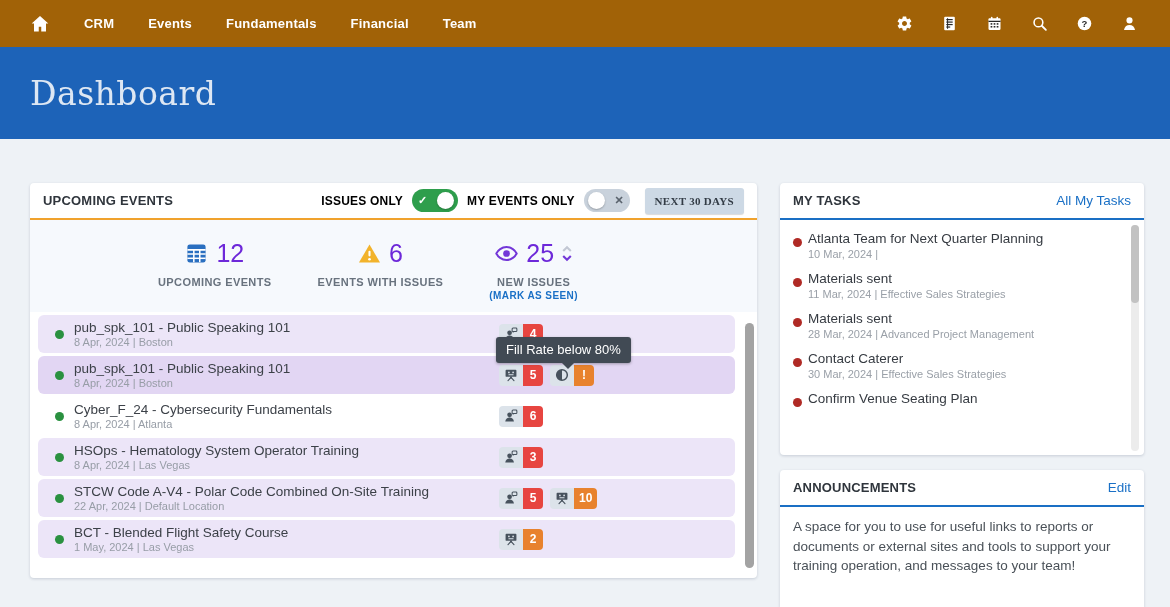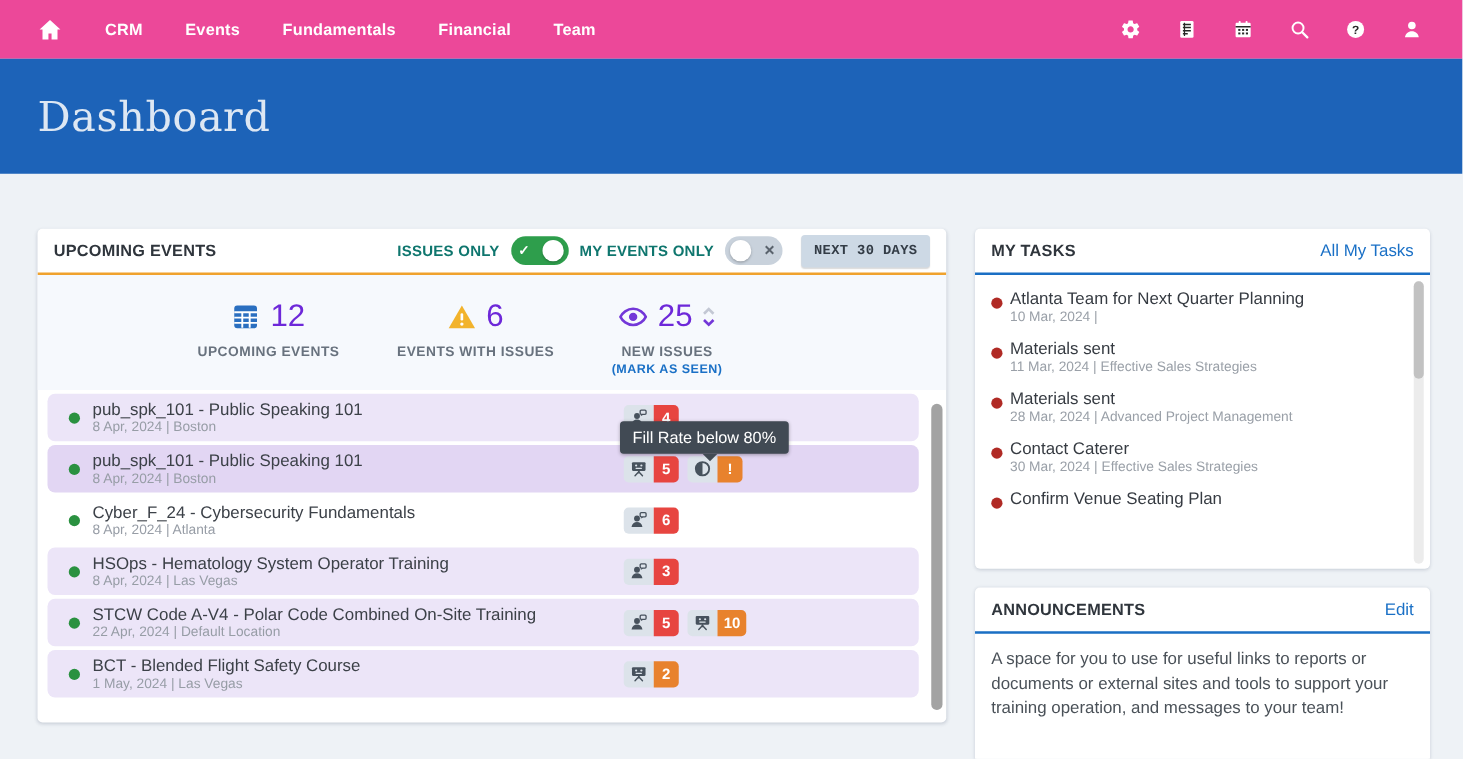--- a/index.html
+++ b/index.html
@@ -1,20 +1,20 @@
 <!DOCTYPE html>
 <html><head>
 <meta charset="utf-8">
 <style>
   * { margin:0; padding:0; box-sizing:border-box; }
   html,body { width:1170px; height:607px; overflow:hidden; }
   body { font-family:"Liberation Sans", sans-serif; background:#eef2f6; }
 
   
-  .topnav { height:47px; background:#ec4899; display:flex; align-items:center; justify-content:space-between; padding:0 32px 0 30px; }
+  .topnav { height:47px; background:#a16207; display:flex; align-items:center; justify-content:space-between; padding:0 32px 0 30px; }
   .nav-left { display:flex; align-items:center; gap:34px; }
   .nav-home { width:20px; height:20px; display:inline-flex; cursor:pointer; }
   .nav-home svg { width:20px; height:20px; }
   .nav-items { display:flex; gap:34px; }
   .nav-item { color:#fff; font-size:13px; font-weight:bold; text-decoration:none; cursor:pointer; letter-spacing:.2px; }
   .nav-right { display:flex; align-items:center; gap:28px; }
   .util-icon { width:17px; height:17px; display:inline-flex; cursor:pointer; }
   .util-icon svg { width:17px; height:17px; }
 
   
@@ -30,28 +30,28 @@
   .ann-card { height:140px; }
 
   .card-head { height:37px; display:flex; align-items:center; justify-content:space-between; padding:0 13px; }
   .card-head.amber { border-bottom:2px solid #f0a22d; }
   .card-head.blue { border-bottom:2px solid #1a6fc4; }
   .card-title { font-size:13px; font-weight:bold; color:#2f353c; letter-spacing:.2px; }
   .head-link { font-size:13.5px; color:#1a70c6; text-decoration:none; cursor:pointer; }
 
   
   .head-controls { display:flex; align-items:center; gap:9px; }
-  .toggle-label { font-size:12px; font-weight:bold; color:#0f766e; letter-spacing:.2px; }
+  .toggle-label { font-size:12px; font-weight:bold; color:#000000; letter-spacing:.2px; }
   .switch { width:46px; height:23px; border-radius:12px; display:inline-flex; align-items:center; justify-content:space-between; padding:0 4px; cursor:pointer; }
   .switch.on { background:#2e9e4c; }
   .switch.off { background:#c9d2dc; }
   .sw-knob { width:17px; height:17px; border-radius:50%; background:#fff; box-shadow:0 1px 2px rgba(0,0,0,.25); }
   .sw-mark { font-size:11px; font-weight:bold; color:#fff; padding:0 2px; }
   .sw-mark.x { color:#5a636d; }
-  .range-btn { margin-left:6px; background:#cdd9e5; border:none; border-radius:3px; padding:7px 10px; font-family:Liberation Mono, monospace; font-size:11px; font-weight:bold; color:#333c46; letter-spacing:.3px; cursor:pointer; box-shadow:0 1px 1px rgba(0,0,0,.15); }
+  .range-btn { margin-left:6px; background:#cdd9e5; border:none; border-radius:3px; padding:7px 10px; font-family:Liberation Serif, serif; font-size:11px; font-weight:bold; color:#333c46; letter-spacing:.3px; cursor:pointer; box-shadow:0 1px 1px rgba(0,0,0,.15); }
 
   
   .stats { height:92px; background:#f6f9fd; display:flex; padding-left:128px; gap:46px; }
   .stat { text-align:center; padding-top:16px; }
   .stat-top { display:flex; align-items:center; justify-content:center; gap:8px; height:34px; }
   .stat-top svg.main { width:23px; height:23px; }
   .stat-num { font-size:25px; color:#6d28d9; }
   .sort-chevrons { width:10px; height:19px; display:inline-flex; cursor:pointer; }
   .stat-label { margin-top:6px; font-size:11px; font-weight:bold; color:#68727e; letter-spacing:.4px; }
   .stat-sublabel { margin-top:2px; font-size:10px; font-weight:bold; color:#1a70c6; letter-spacing:.4px; cursor:pointer; }

